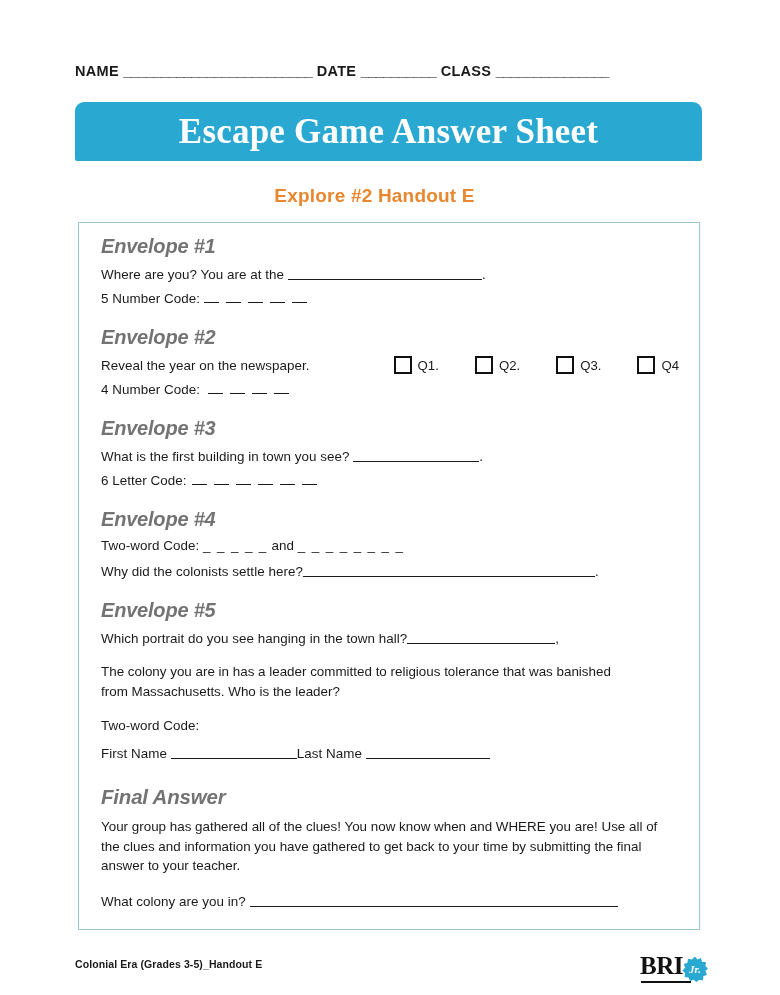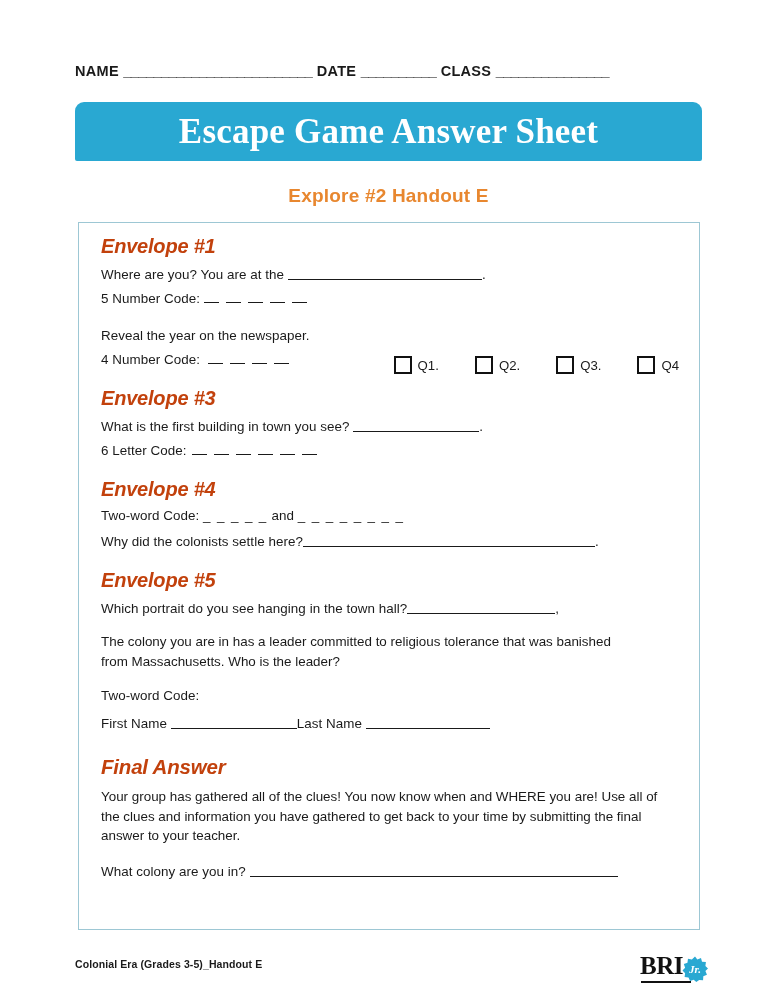--- a/index.html
+++ b/index.html
@@ -56,21 +56,21 @@
     font-family: "Liberation Serif", serif;
     font-weight: 700;
     font-size: 35px;
     color: #ffffff;
     letter-spacing: 0.2px;
     line-height: 1;
   }
 
   .subtitle {
     position: absolute;
-    left: 75px;
+    left: 61px;
     top: 185px;
     width: 627px;
     text-align: center;
     font-size: 19px;
     font-weight: 700;
     color: #e8872f;
     letter-spacing: 0.2px;
   }
 
   
@@ -92,21 +92,21 @@
     right: 14px;
   }
 
   .section { margin-bottom: 0; }
 
   .sec-head {
     font-size: 20px;
     font-weight: 700;
     font-style: italic;
     letter-spacing: -0.2px;
-    color: #c2410c;
+    color: #737373;
     margin: 0;
   }
 
   .line {
     font-size: 13.4px;
     line-height: 1.42;
     color: #1a1a1a;
     margin: 0;
     letter-spacing: 0.05px;
   }
@@ -262,20 +262,21 @@
         </div>
         <div class="line" style="margin-top:5px;">
           <span>5 Number Code:</span>
           <span class="slots">
             <span class="slot"></span><span class="slot"></span><span class="slot"></span><span class="slot"></span><span class="slot"></span>
           </span>
         </div>
       </div>
 
       <div class="section" style="position:relative; margin-top:18px; margin-bottom:8px;">
+        <div class="sec-head">Envelope #2</div>
         <div class="line" style="margin-top:7px;">
           <span>Reveal the year on the newspaper.</span>
         </div>
         <div class="line" style="margin-top:5px;">
           <span>4 Number Code:</span>
           <span class="slots" style="margin-left:4px;">
             <span class="slot"></span><span class="slot"></span><span class="slot"></span><span class="slot"></span>
           </span>
         </div>
         <div class="qbox-row" style="top:30px;">

